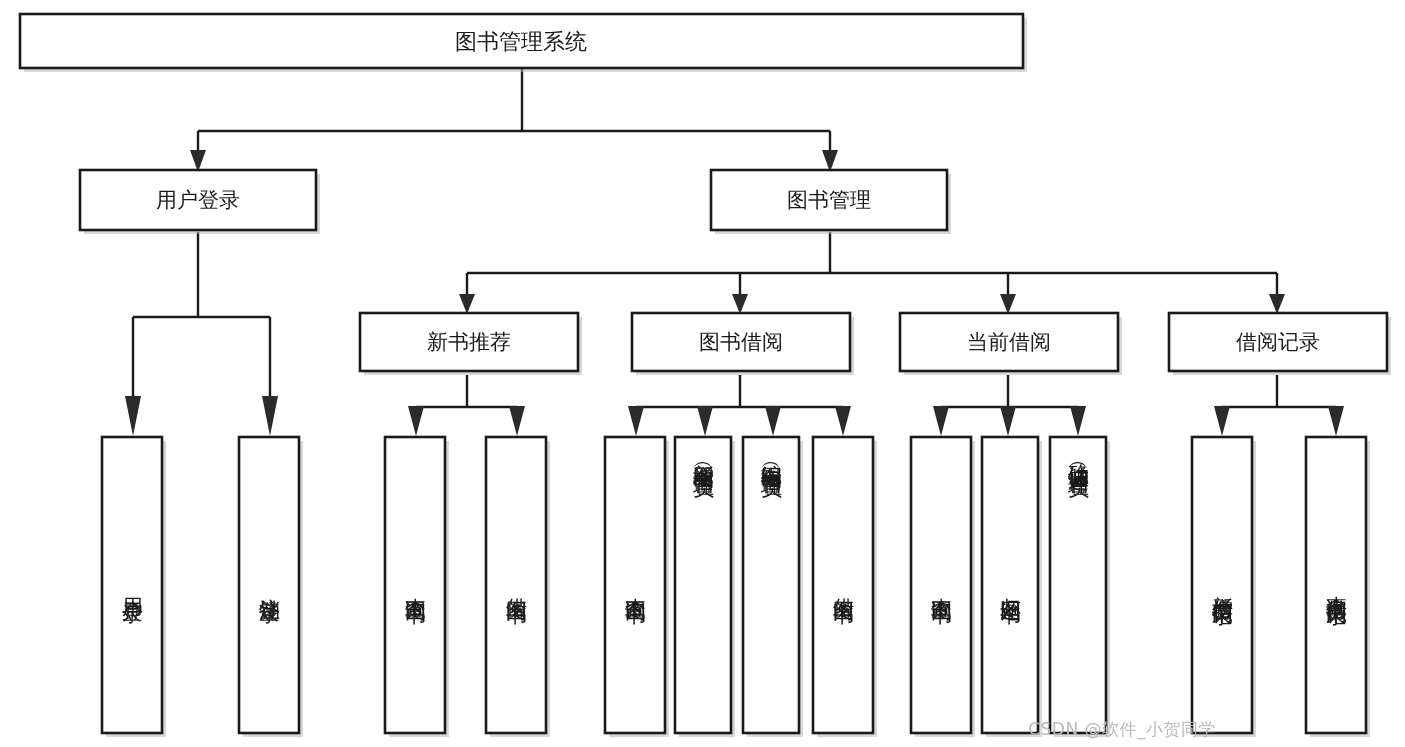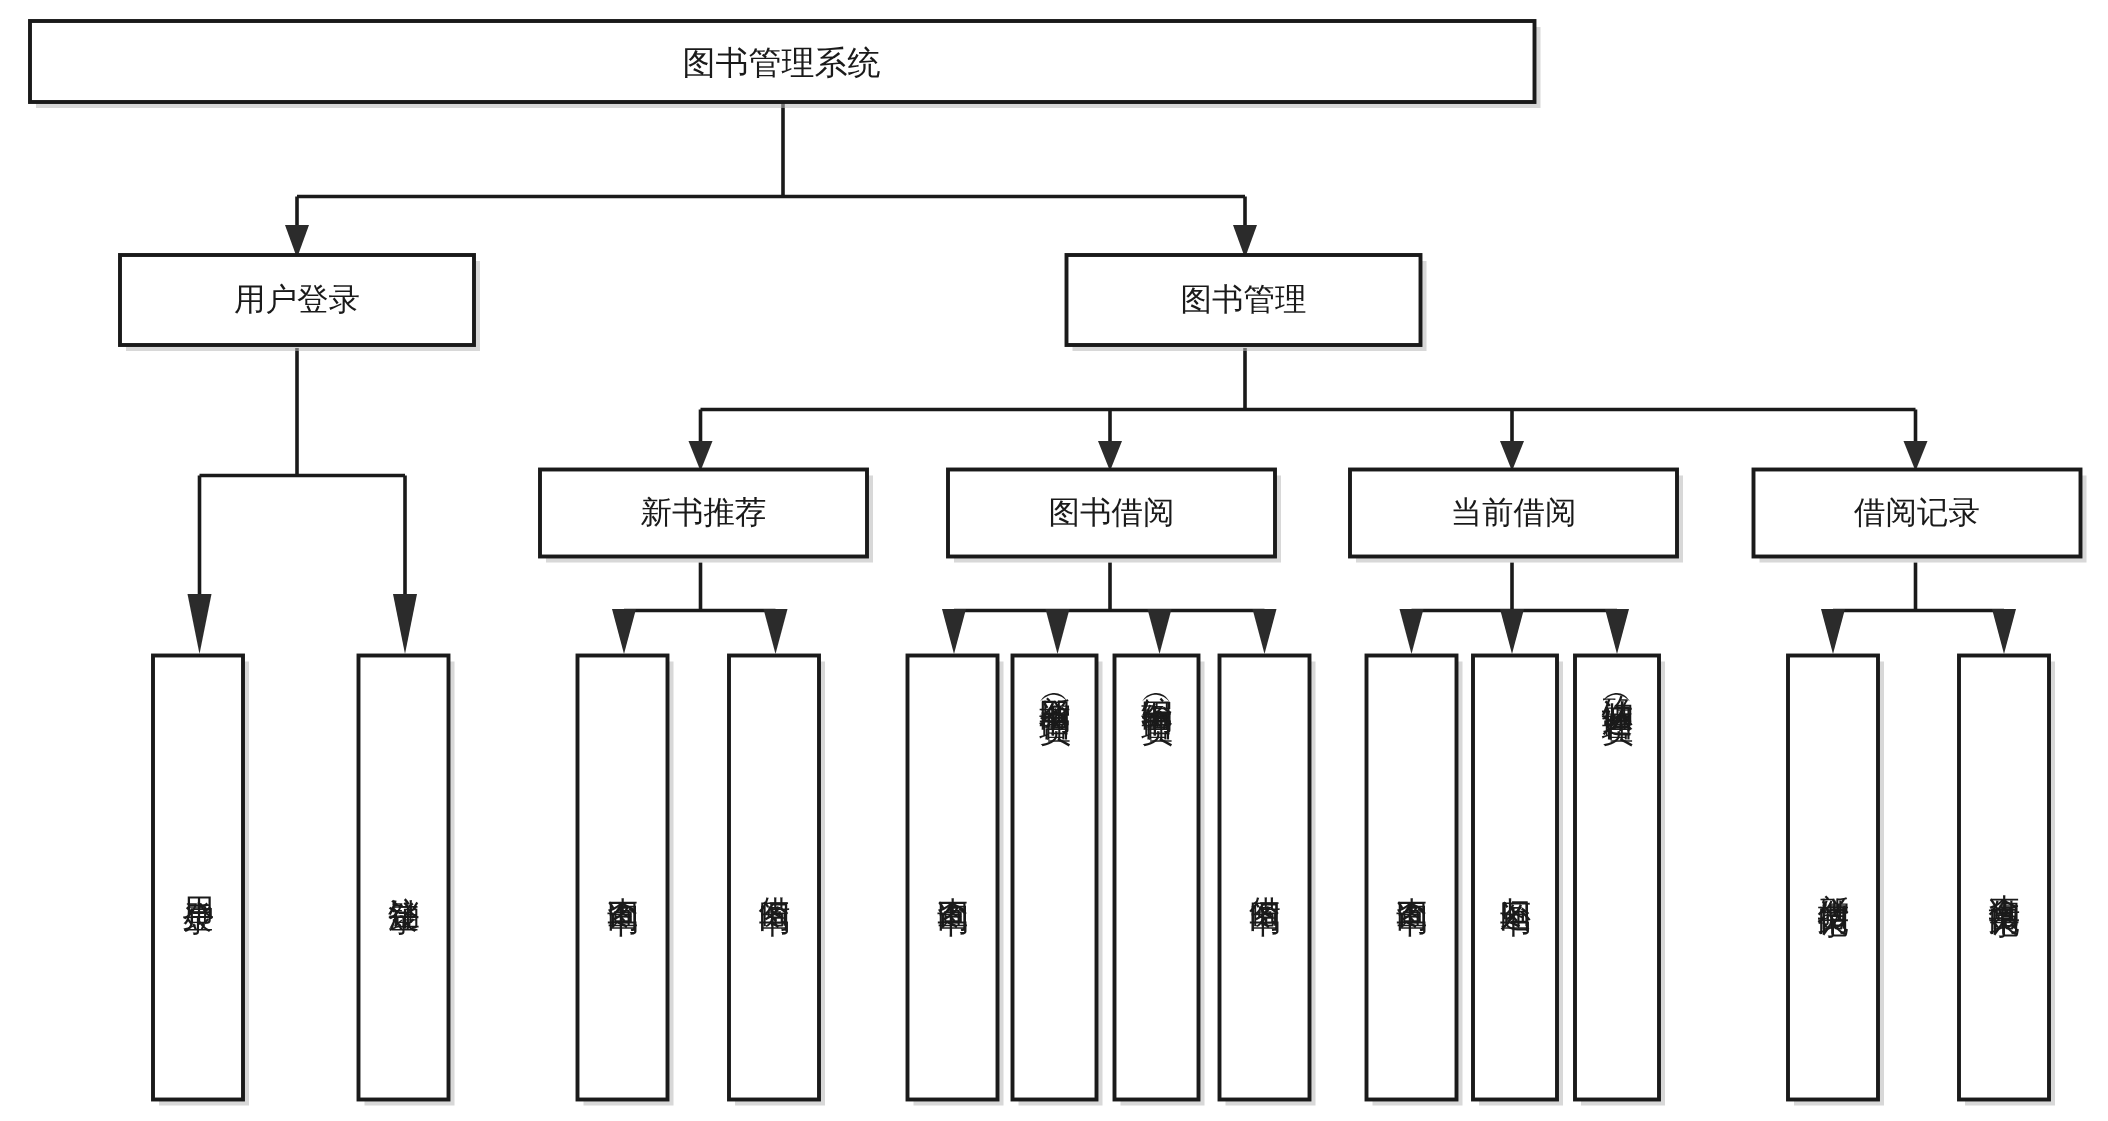--- a/index.html
+++ b/index.html
@@ -253,14 +253,15 @@
   <div class="leaf-label" style="left:743px; top:437px; width:56px; height:296px; justify-content:flex-start; padding-top:10px; box-sizing:border-box;">编辑图书（管理员）</div>
   <div class="leaf-label" style="left:813px; top:437px; width:60px; height:296px;">借阅图书</div>
 
   <div class="leaf-label" style="left:911px; top:437px; width:60px; height:296px;">查询图书</div>
   <div class="leaf-label" style="left:982px; top:437px; width:56px; height:296px;">归还图书</div>
   <div class="leaf-label" style="left:1050px; top:437px; width:56px; height:296px; justify-content:flex-start; padding-top:10px; box-sizing:border-box;">确认归还（管理员）</div>
 
   <div class="leaf-label" style="left:1192px; top:437px; width:60px; height:296px;">新增借阅记录</div>
   <div class="leaf-label" style="left:1306px; top:437px; width:60px; height:296px;">查询借阅记录</div>
 
+  <div class="watermark">CSDN @软件_小贺同学</div>
 
 </div>
 
 </body></html>

